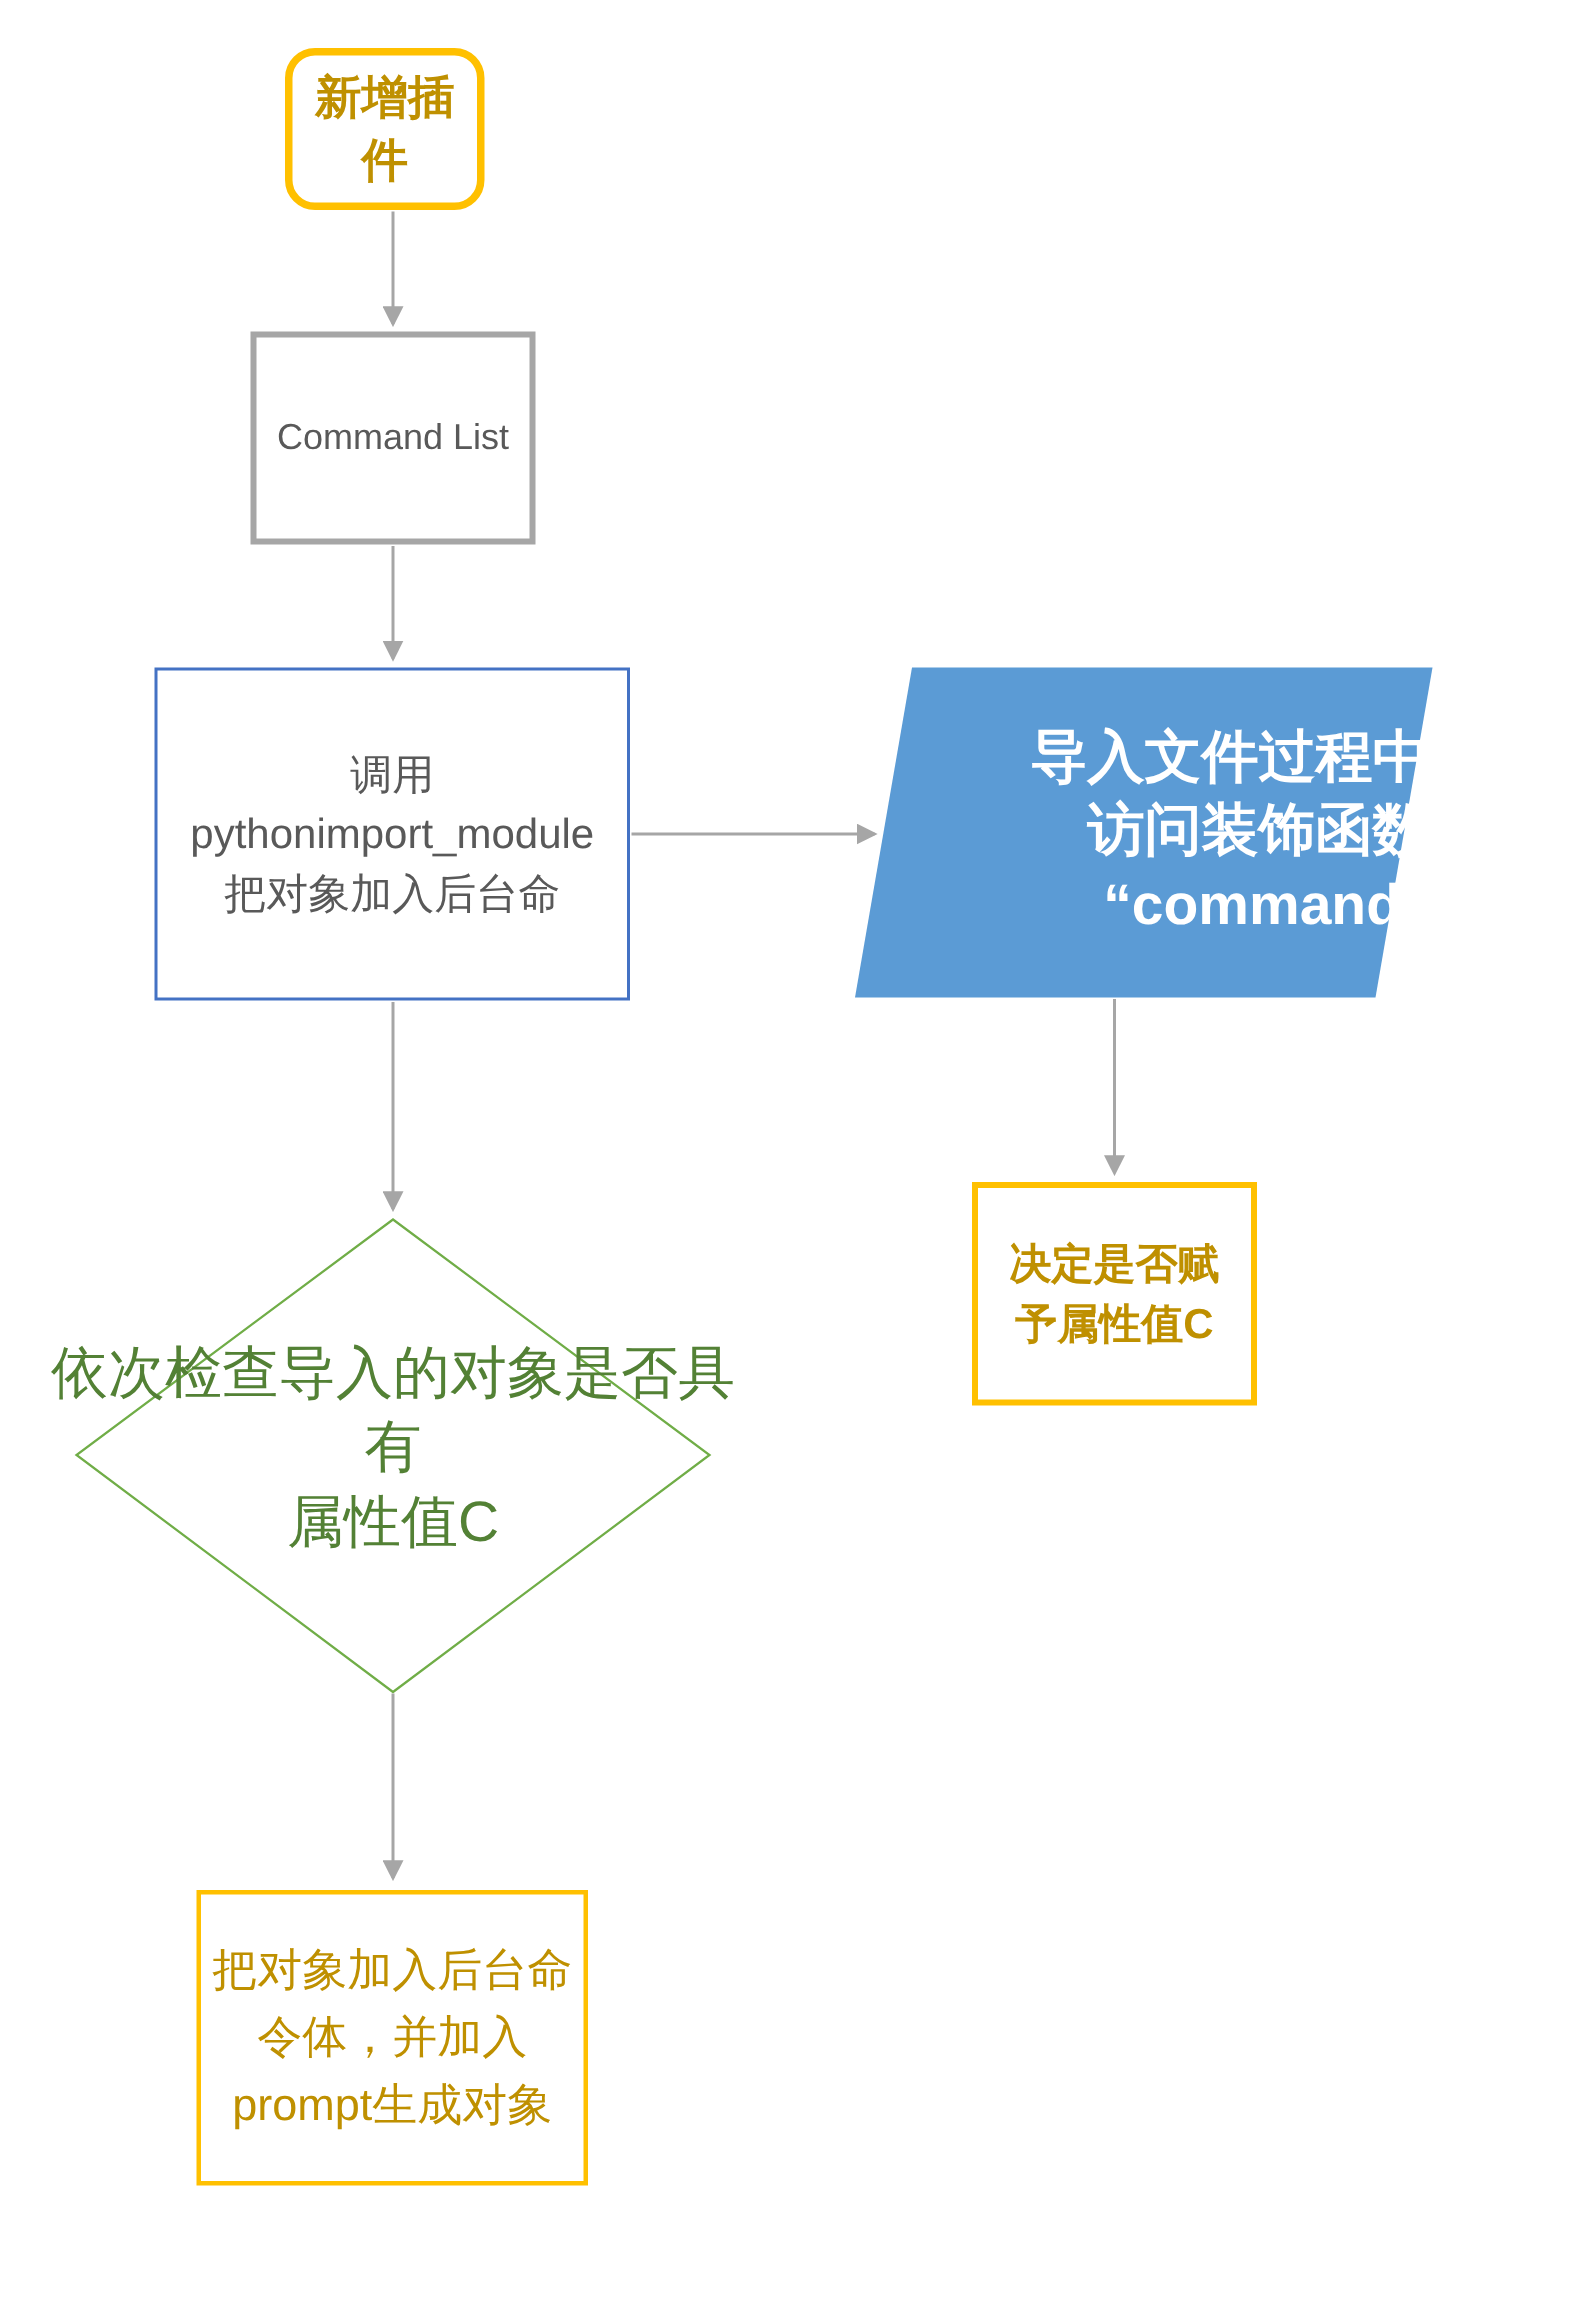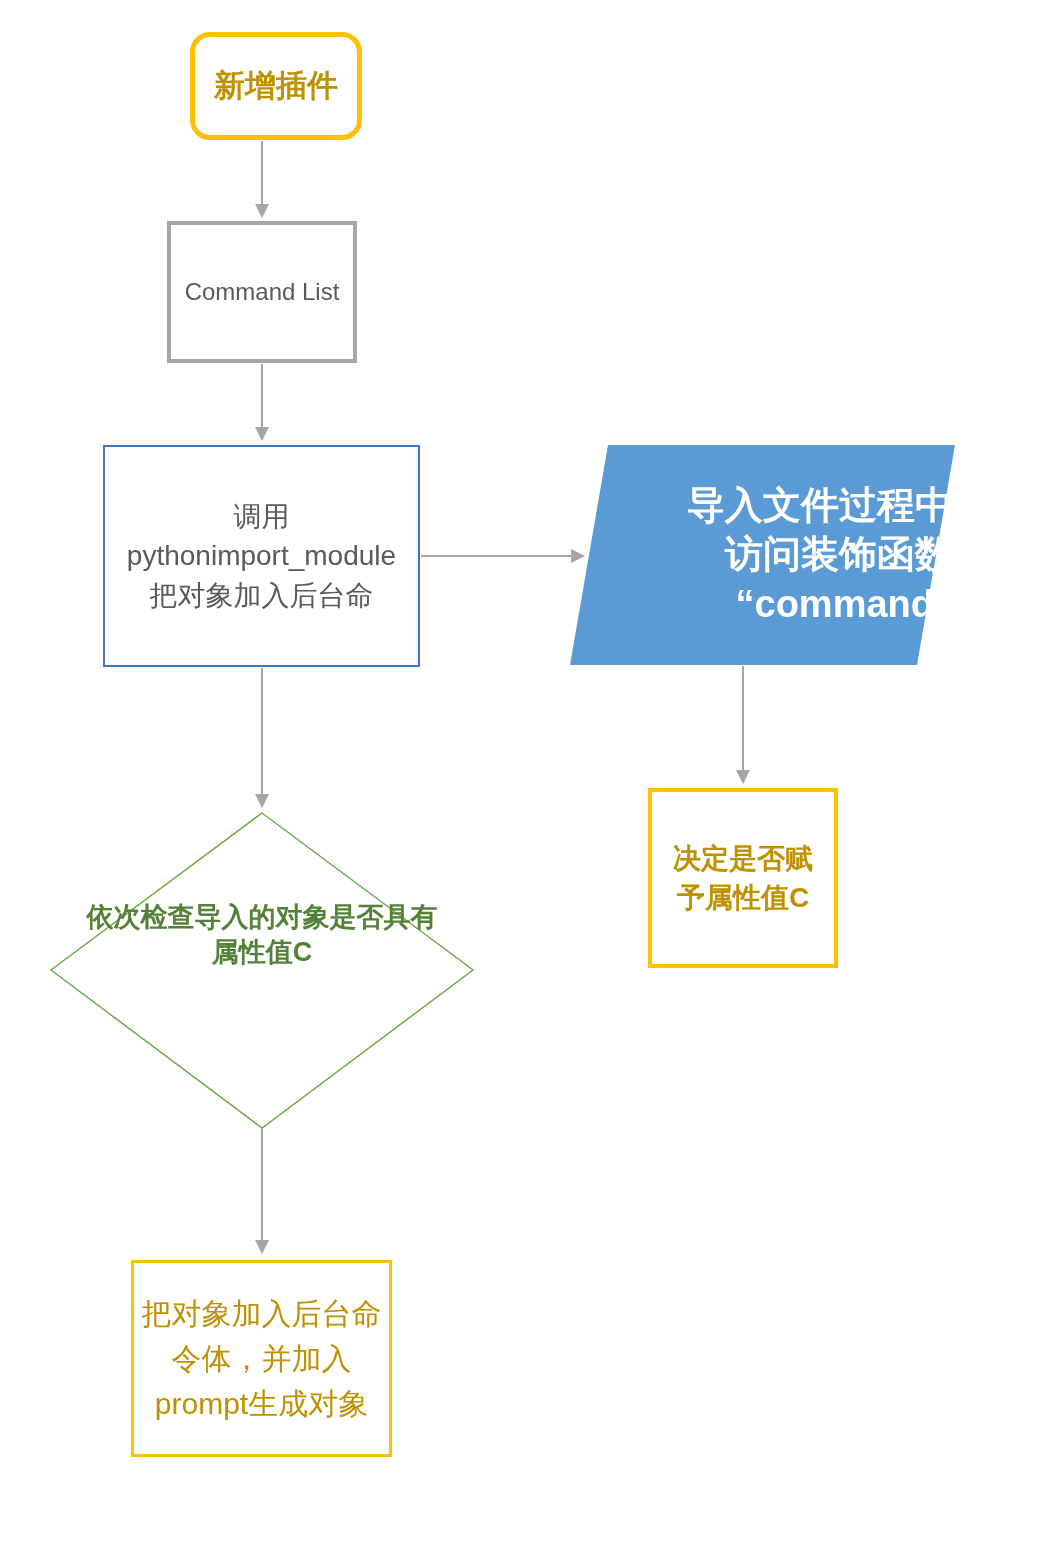--- a/index.html
+++ b/index.html
@@ -39,21 +39,21 @@
     text-align: center;
     background: #ffffff;
     z-index: 1;
   }
   .node .label {
     white-space: pre-line;
     display: block;
     width: 100%;
   }
   .node-start {
-    left: 190px; top: 32px; width: 172px; height: 108px;
+    left: 190px; top: 32px; width: 133px; height: 108px;
     border: 5px solid var(--gold);
     border-radius: 20px;
     color: var(--gold-dark);
     font-size: 31px;
     font-weight: bold;
   }
   .node-command-list {
     left: 167px; top: 221px; width: 190px; height: 142px;
     border: 4px solid var(--gray-border);
     color: var(--gray-text);
@@ -80,39 +80,39 @@
     left: 19px; top: 0;
     width: 347px; height: 220px;
     background: var(--blue-fill);
     transform: skewX(-9.8deg);
   }
   .node-decorator-access .label {
     position: relative;
     padding-left: 28px;
   }
   .node-assign-decision {
-    left: 648px; top: 788px; width: 190px; height: 180px;
+    left: 648px; top: 788px; width: 190px; height: 149px;
     border: 4px solid var(--gold);
     color: var(--gold-dark);
     font-size: 28px;
     line-height: 1.4;
     font-weight: bold;
   }
   .diamond-label {
     position: absolute;
     left: 32px; top: 900px;
     width: 460px; height: 140px;
     display: flex;
-    align-items: flex-start;
+    align-items: flex-end;
     justify-content: center;
     text-align: center;
     color: var(--green-text);
-    font-size: 27px;
+    font-size: 38px;
     line-height: 1.3;
-    font-weight: bold;
+    font-weight: normal;
     z-index: 1;
     background: transparent;
   }
   .diamond-label .label { white-space: pre-line; }
   .node-add-to-backend {
     left: 131px; top: 1260px; width: 261px; height: 197px;
     border: 3px solid var(--gold);
     color: var(--gold-dark);
     font-size: 30px;
     line-height: 1.5;

